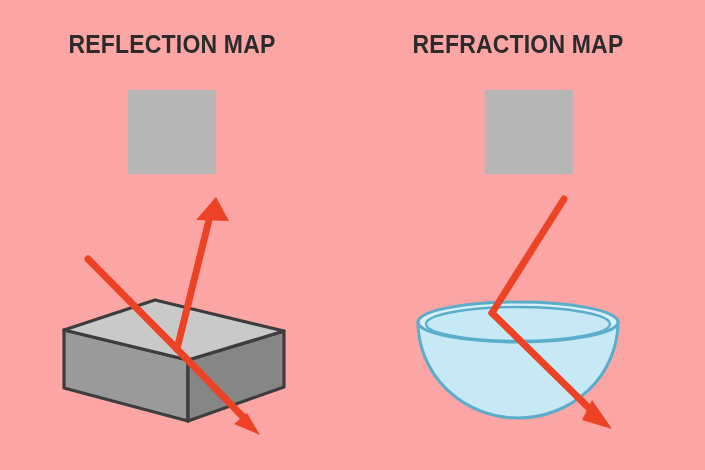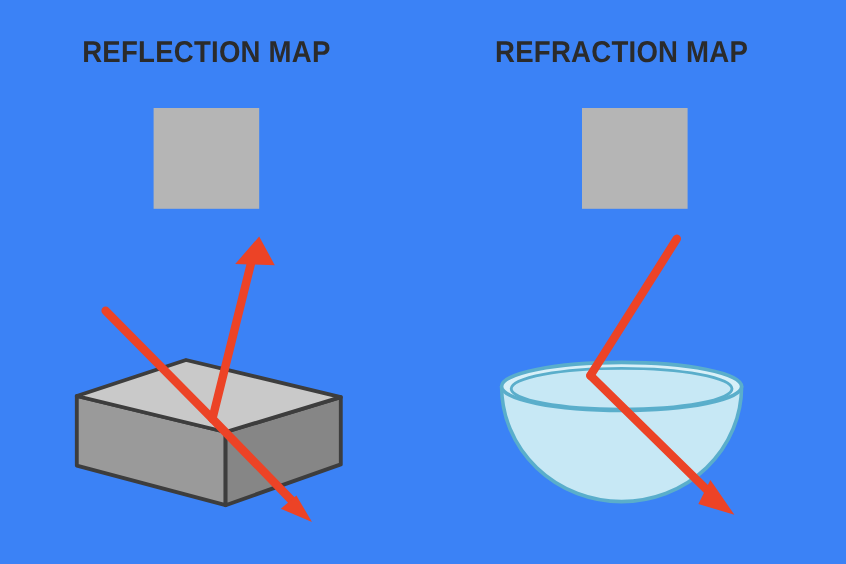--- a/index.html
+++ b/index.html
@@ -11,21 +11,21 @@
   body {
     width: 705px;
     height: 470px;
     overflow: hidden;
     font-family: "Liberation Sans", sans-serif;
   }
   #stage {
     position: relative;
     width: 705px;
     height: 470px;
-    background: #3b82f6;
+    background: #fca5a5;
   }
   #stage svg.layer {
     position: absolute;
     top: 0;
     left: 0;
     width: 705px;
     height: 470px;
   }
   .panel-title {
     position: absolute;

